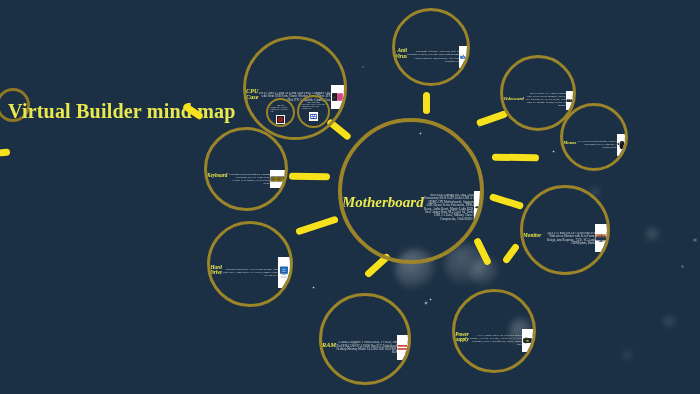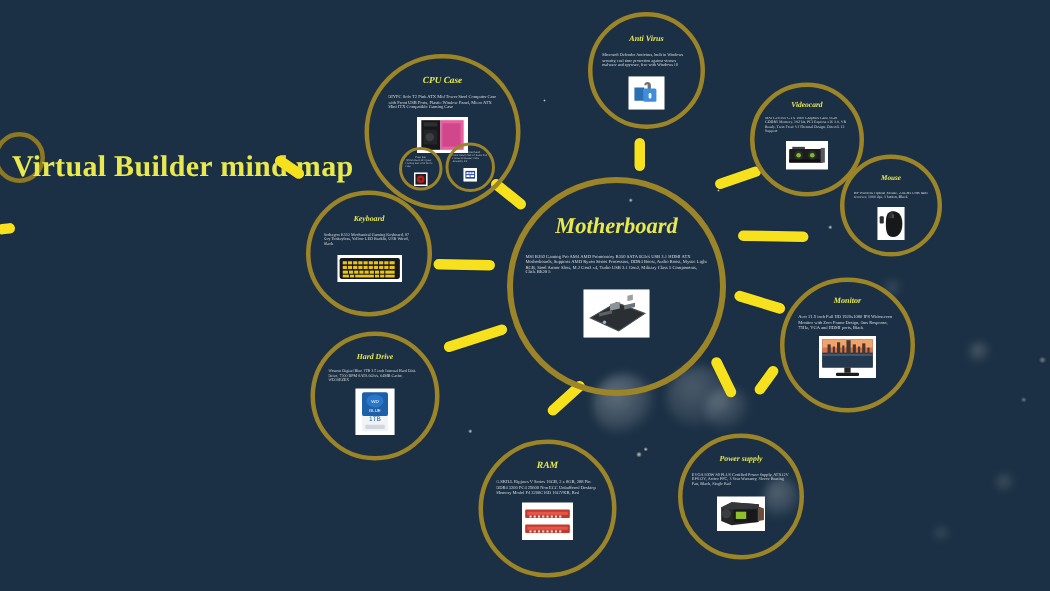--- a/index.html
+++ b/index.html
@@ -25,22 +25,22 @@
     letter-spacing:.2px;white-space:nowrap;
   }
 
   
   .conn{position:absolute;background:#f7e11c;border-radius:6px;transform-origin:50% 50%;
         box-shadow:0 0 1px rgba(0,0,0,.25);}
 
   
   .node{position:absolute;border-radius:50%;box-sizing:border-box;
         border:3px solid #9c8428;
-        display:flex;flex-direction:column;align-items:center;
-        text-align:left;overflow:hidden;}
+        display:flex;flex-direction:row;align-items:center;
+        text-align:right;overflow:hidden;}
   .node .t{color:#e9e84e;font-weight:bold;font-style:italic;
            font-family:"Liberation Serif",serif;line-height:1;}
   .node .b{color:#d8dde2;font-family:"Liberation Serif",serif;
            line-height:1.12;max-width:82%;word-wrap:break-word;overflow:hidden;}
   .thumb{background:#ffffff;display:flex;align-items:center;justify-content:center;overflow:hidden;}
   .thumb svg{display:block;}
 
   
   #n-motherboard{left:338px;top:118px;width:146px;height:146px;border-width:4px;padding-top:22px;}
   #n-motherboard .t{font-size:15px;}

